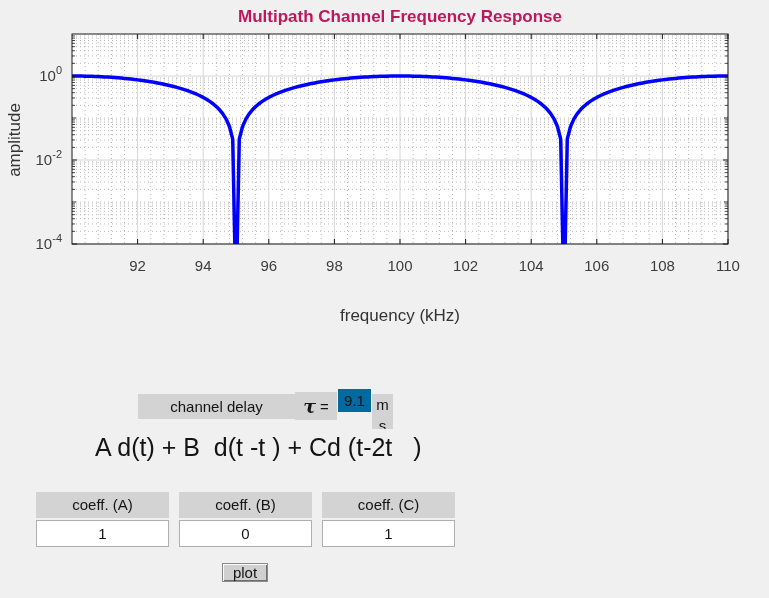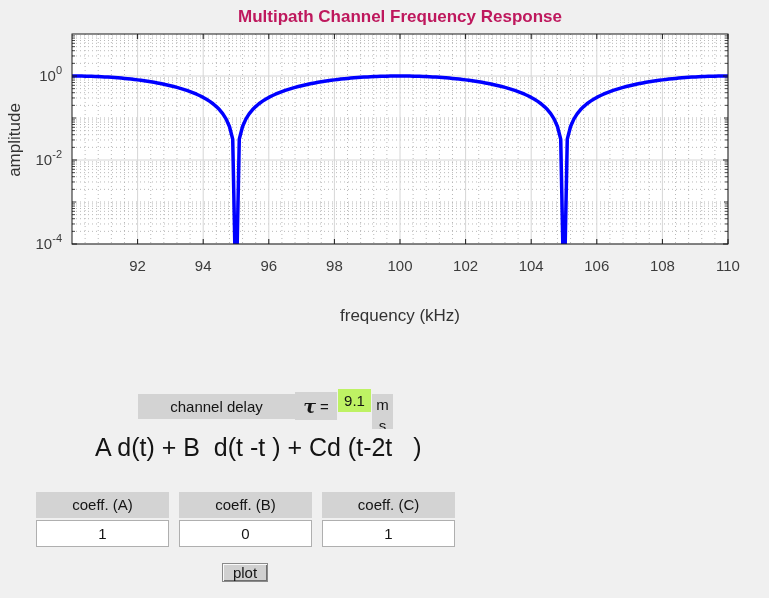--- a/index.html
+++ b/index.html
@@ -10,21 +10,21 @@
     font-size:17px;font-weight:bold;color:#be185d;}
   .x-label{position:absolute;left:72px;top:279px;width:656px;text-align:center;
     font-size:17px;color:#333;margin-top:27px;}
   .y-label{position:absolute;left:-44px;top:129px;width:120px;height:22px;text-align:center;
     font-size:17px;color:#333;transform:rotate(-90deg);}
   .gray-box{position:absolute;background:#d3d3d3;color:#141414;font-size:15px;margin-top:6px;}
   .delay-label{left:138px;top:388px;width:157px;height:25px;line-height:25px;text-align:center;}
   .tau-box{left:295px;top:386px;width:42px;height:28px;display:flex;align-items:center;justify-content:center;gap:4px;}
   .tau-sym{font-family:"DejaVu Serif",serif;font-style:italic;font-weight:bold;font-size:19px;line-height:1;}
   .eq-sym{font-size:15px;line-height:1;}
-  .delay-input{position:absolute;left:338px;top:389px;width:33px;height:23px;background:#bef264;
+  .delay-input{position:absolute;left:338px;top:389px;width:33px;height:23px;background:#0369a1;
     border:none;outline:none;text-align:center;font-size:15px;font-family:"Liberation Sans",sans-serif;color:#141414;padding:0;}
   .units-box{left:372px;top:388px;width:21px;height:35px;overflow:hidden;text-align:center;line-height:21px;}
   .formula{position:absolute;left:95px;top:433px;font-size:25px;color:#141414;white-space:pre;}
   .coeff-col{position:absolute;top:492px;width:133px;}
   .col-a{left:36px;} .col-b{left:179px;} .col-c{left:322px;}
   .coeff-header{background:#d3d3d3;height:26px;line-height:26px;text-align:center;font-size:15px;color:#141414;}
   .coeff-input{display:block;box-sizing:border-box;margin-top:2px;width:133px;height:27px;background:#fff;
     border:1px solid #afafaf;text-align:center;font-size:15px;font-family:"Liberation Sans",sans-serif;color:#141414;padding:0;}
   .plot-button{position:absolute;left:222px;top:563px;width:46px;height:19px;background:#d0d0d0;
     border:1px solid #8a8a8a;box-shadow:inset 1px 1px 0 #f9f9f9, inset -1px -1px 0 #6f6f6f;

